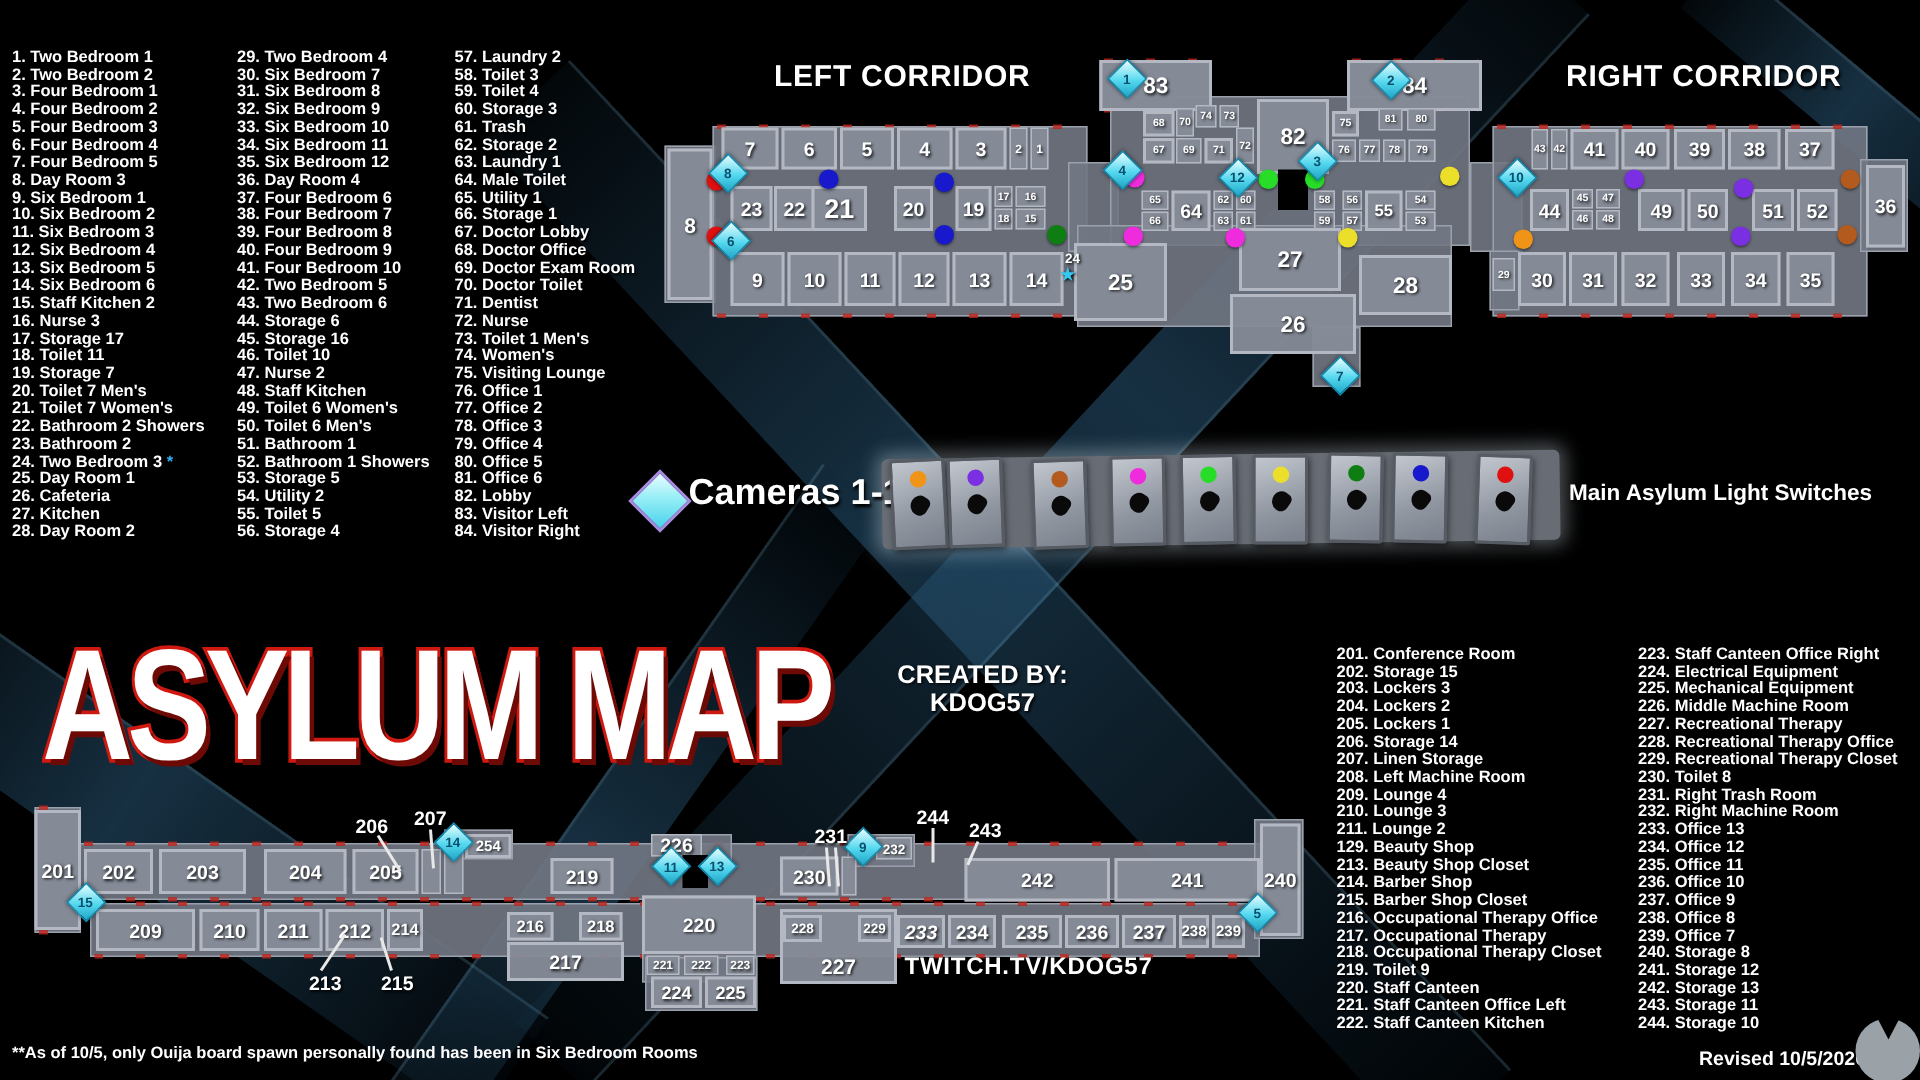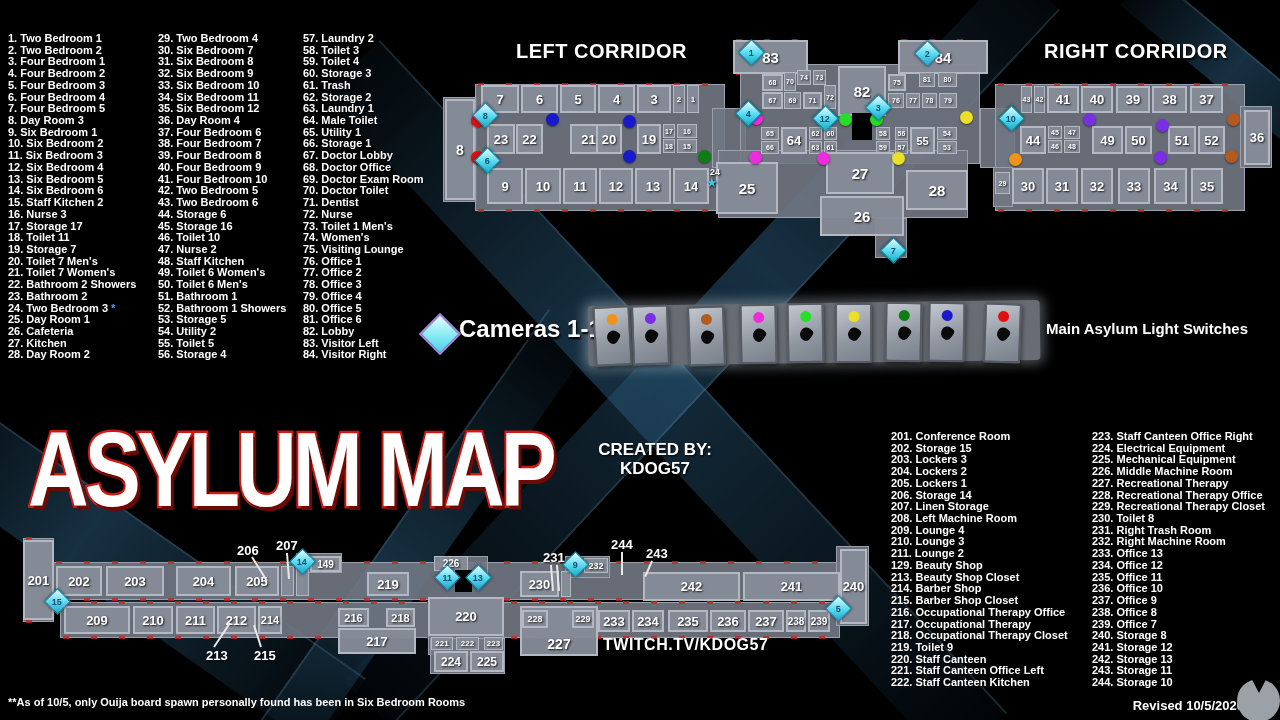--- a/index.html
+++ b/index.html
@@ -258,21 +258,21 @@
       <div class="room" style="left: 481px; top: 85px; width: 38px; height: 28px; font-size: 13px;">7</div>
       <div class="room" style="left: 521px; top: 85px; width: 37px; height: 28px; font-size: 13px;">6</div>
       <div class="room" style="left: 560px; top: 85px; width: 36px; height: 28px; font-size: 13px;">5</div>
       <div class="room" style="left: 598px; top: 85px; width: 37px; height: 28px; font-size: 13px;">4</div>
       <div class="room" style="left: 637px; top: 85px; width: 34px; height: 28px; font-size: 13px;">3</div>
       <div class="room" style="left: 673px; top: 85px; width: 12px; height: 28px; font-size: 8px; border-width: 1px;">2</div>
       <div class="room" style="left: 687px; top: 85px; width: 12px; height: 28px; font-size: 8px; border-width: 1px;">1</div>
       <div class="room" style="left: 445px; top: 99px; width: 30px; height: 101px; font-size: 14px;">8</div>
       <div class="room" style="left: 487px; top: 124px; width: 28px; height: 30px; font-size: 13px;">23</div>
       <div class="room" style="left: 516px; top: 124px; width: 27px; height: 30px; font-size: 13px;">22</div>
-      <div class="room" style="left: 570px; top: 124px; width: 37px; height: 30px; font-size: 13px;">21</div>
+      <div class="room" style="left: 541px; top: 124px; width: 37px; height: 30px; font-size: 18px;">21</div>
       <div class="room" style="left: 596px; top: 124px; width: 26px; height: 30px; font-size: 13px;">20</div>
       <div class="room" style="left: 637px; top: 124px; width: 24px; height: 30px; font-size: 13px;">19</div>
       <div class="room" style="left: 663px; top: 124px; width: 12px; height: 14px; font-size: 7px; border-width: 1px;">17</div>
       <div class="room" style="left: 663px; top: 139px; width: 12px; height: 14px; font-size: 7px; border-width: 1px;">18</div>
       <div class="room" style="left: 677px; top: 124px; width: 20px; height: 14px; font-size: 7px; border-width: 1px;">16</div>
       <div class="room" style="left: 677px; top: 139px; width: 20px; height: 14px; font-size: 7px; border-width: 1px;">15</div>
       <div class="room" style="left: 487px; top: 168px; width: 36px; height: 36px; font-size: 13px;">9</div>
       <div class="room" style="left: 525px; top: 168px; width: 36px; height: 36px; font-size: 13px;">10</div>
       <div class="room" style="left: 563px; top: 168px; width: 34px; height: 36px; font-size: 13px;">11</div>
       <div class="room" style="left: 599px; top: 168px; width: 34px; height: 36px; font-size: 13px;">12</div>
@@ -338,44 +338,44 @@
       <div class="room" style="left: 1118px; top: 168px; width: 32px; height: 36px; font-size: 13px;">33</div>
       <div class="room" style="left: 1154px; top: 168px; width: 33px; height: 36px; font-size: 13px;">34</div>
       <div class="room" style="left: 1191px; top: 168px; width: 32px; height: 36px; font-size: 13px;">35</div>
       <div class="room" style="left: 23px; top: 540px; width: 31px; height: 80px; font-size: 13px;">201</div>
       <div class="room" style="left: 56px; top: 566px; width: 46px; height: 30px; font-size: 13px;">202</div>
       <div class="room" style="left: 106px; top: 566px; width: 58px; height: 30px; font-size: 13px;">203</div>
       <div class="room" style="left: 176px; top: 566px; width: 55px; height: 30px; font-size: 13px;">204</div>
       <div class="room" style="left: 235px; top: 566px; width: 44px; height: 30px; font-size: 13px;">205</div>
       <div class="room" style="left: 281px; top: 566px; width: 13px; height: 30px; font-size: 13px; border-width: 1px;"></div>
       <div class="room" style="left: 296px; top: 566px; width: 13px; height: 30px; font-size: 13px; border-width: 1px;"></div>
-      <div class="room" style="left: 310px; top: 556px; width: 31px; height: 16px; font-size: 10px;">149</div>
+      <div class="room" style="left: 310px; top: 556px; width: 31px; height: 16px; font-size: 10px;">254</div>
       <div class="room" style="left: 64px; top: 606px; width: 66px; height: 28px; font-size: 13px;">209</div>
       <div class="room" style="left: 133px; top: 606px; width: 40px; height: 28px; font-size: 13px;">210</div>
       <div class="room" style="left: 176px; top: 606px; width: 39px; height: 28px; font-size: 13px;">211</div>
       <div class="room" style="left: 217px; top: 606px; width: 39px; height: 28px; font-size: 13px;">212</div>
       <div class="room" style="left: 258px; top: 606px; width: 24px; height: 28px; font-size: 11px;">214</div>
       <div class="room" style="left: 367px; top: 572px; width: 42px; height: 24px; font-size: 13px;">219</div>
-      <div class="room" style="left: 434px; top: 556px; width: 34px; height: 15px; font-size: 10px; border-width: 1px;">226</div>
+      <div class="room" style="left: 434px; top: 556px; width: 34px; height: 15px; font-size: 13px; border-width: 1px;">226</div>
       <div class="room" style="left: 338px; top: 608px; width: 31px; height: 19px; font-size: 11px;">216</div>
       <div class="room" style="left: 386px; top: 608px; width: 29px; height: 19px; font-size: 11px;">218</div>
       <div class="room" style="left: 338px; top: 628px; width: 78px; height: 26px; font-size: 13px;">217</div>
       <div class="room" style="left: 428px; top: 597px; width: 76px; height: 39px; font-size: 13px;">220</div>
       <div class="room" style="left: 431px; top: 637px; width: 22px; height: 13px; font-size: 8px; border-width: 1px;">221</div>
       <div class="room" style="left: 456px; top: 637px; width: 23px; height: 13px; font-size: 8px; border-width: 1px;">222</div>
       <div class="room" style="left: 484px; top: 637px; width: 19px; height: 13px; font-size: 8px; border-width: 1px;">223</div>
       <div class="room" style="left: 434px; top: 651px; width: 34px; height: 21px; font-size: 12px;">224</div>
       <div class="room" style="left: 470px; top: 651px; width: 34px; height: 21px; font-size: 12px;">225</div>
       <div class="room" style="left: 520px; top: 571px; width: 39px; height: 26px; font-size: 13px;">230</div>
       <div class="room" style="left: 561px; top: 571px; width: 10px; height: 26px; font-size: 13px; border-width: 1px;"></div>
       <div class="room" style="left: 584px; top: 558px; width: 24px; height: 15px; font-size: 9px; border-width: 1px;">232</div>
       <div class="room vb" style="left: 520px; top: 606px; width: 78px; height: 50px; font-size: 14px;">227</div>
       <div class="room" style="left: 522px; top: 610px; width: 26px; height: 18px; font-size: 9px;">228</div>
       <div class="room" style="left: 572px; top: 610px; width: 22px; height: 18px; font-size: 9px;">229</div>
-      <div class="room" style="left: 598px; top: 610px; width: 32px; height: 22px; font-size: 13px;">233</div>
+      <div class="room" style="left: 598px; top: 610px; width: 32px; height: 22px; font-size: 13px; font-style: italic;">233</div>
       <div class="room" style="left: 632px; top: 610px; width: 32px; height: 22px; font-size: 13px;">234</div>
       <div class="room" style="left: 668px; top: 610px; width: 40px; height: 22px; font-size: 13px;">235</div>
       <div class="room" style="left: 710px; top: 610px; width: 36px; height: 22px; font-size: 13px;">236</div>
       <div class="room" style="left: 748px; top: 610px; width: 36px; height: 22px; font-size: 13px;">237</div>
       <div class="room" style="left: 786px; top: 610px; width: 20px; height: 22px; font-size: 10px;">238</div>
       <div class="room" style="left: 808px; top: 610px; width: 22px; height: 22px; font-size: 10px;">239</div>
       <div class="room" style="left: 643px; top: 572px; width: 97px; height: 29px; font-size: 13px;">242</div>
       <div class="room" style="left: 743px; top: 572px; width: 97px; height: 29px; font-size: 13px;">241</div>
       <div class="room" style="left: 840px; top: 549px; width: 27px; height: 75px; font-size: 13px;">240</div>
       <div class="black" style="left: 852px; top: 113px; width: 20px; height: 27px;"></div>

